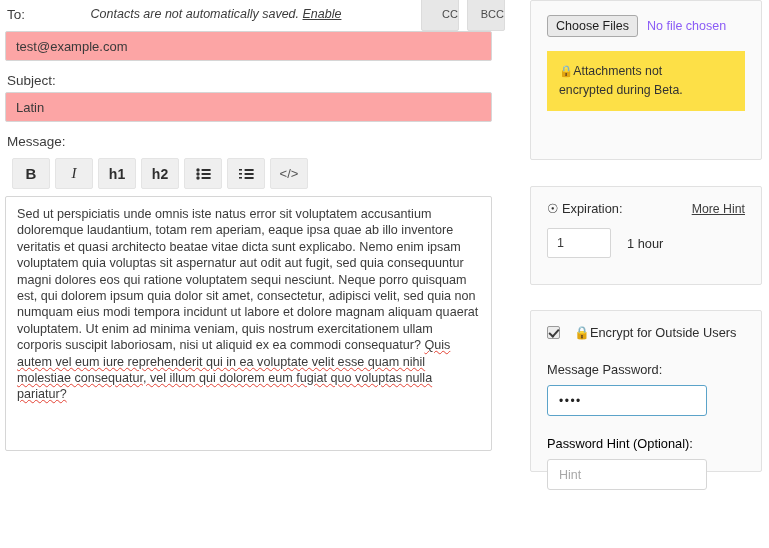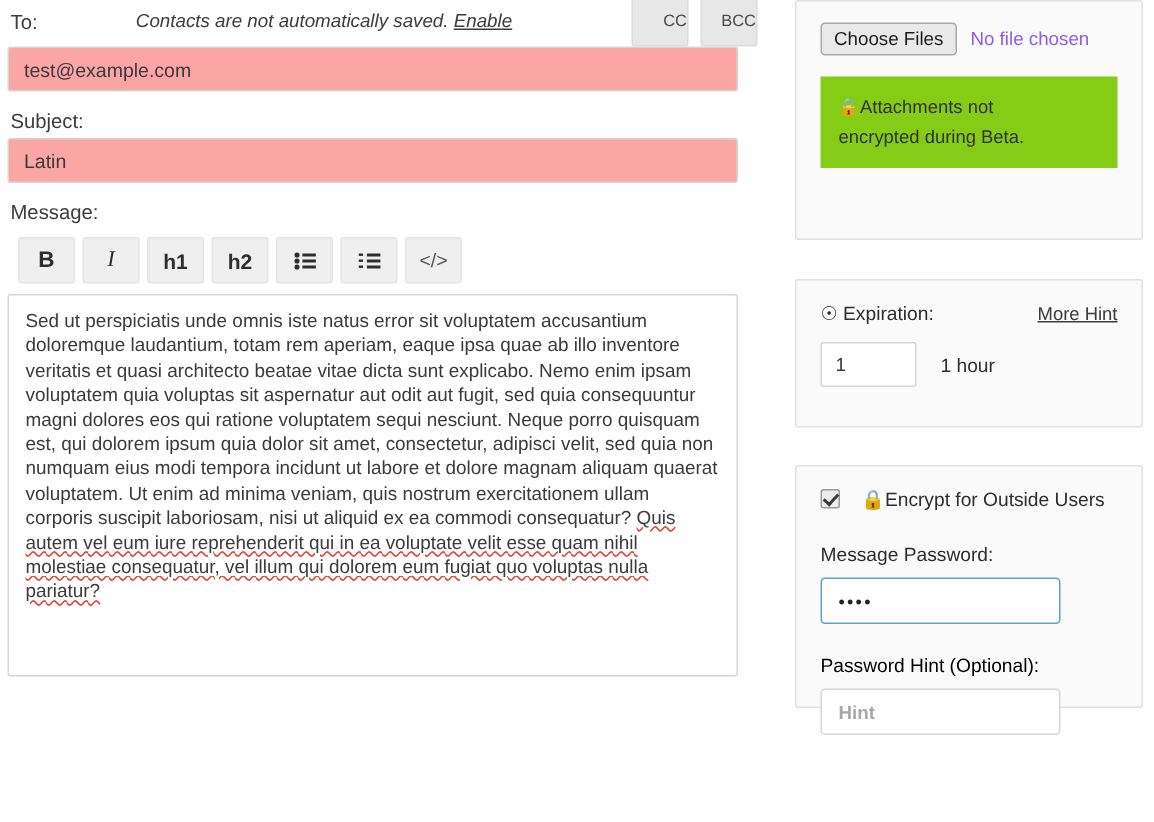--- a/index.html
+++ b/index.html
@@ -160,21 +160,21 @@
     white-space: nowrap;
   }
   .no-file {
     font-size: 12.5px;
     color: #8b5cf6;
     margin-left: 9px;
     white-space: nowrap;
   }
   .attach-note {
     margin-top: 14px;
-    background: #84cc16;
+    background: #fde047;
     padding: 11px 12px;
     font-size: 12.3px;
     line-height: 19px;
     color: #333333;
   }
   .lock { font-size: 11.5px; }
 
   
   .exp-head {
     display: flex;
@@ -254,21 +254,20 @@
     height: 31px;
     margin-top: 8px;
     border: 1px solid #d6d6d6;
     border-radius: 3px;
     background: #ffffff;
     font-size: 12.5px;
     color: #3a3a3a;
     padding: 0 11px;
     font-family: "Liberation Sans", sans-serif;
     outline: none;
-    font-weight: bold;
   }
   .hint-input::placeholder { color: #a8a8a8; }
 </style>
 </head>
 <body>
 
 <div class="page">
 
   <div class="compose">
 

